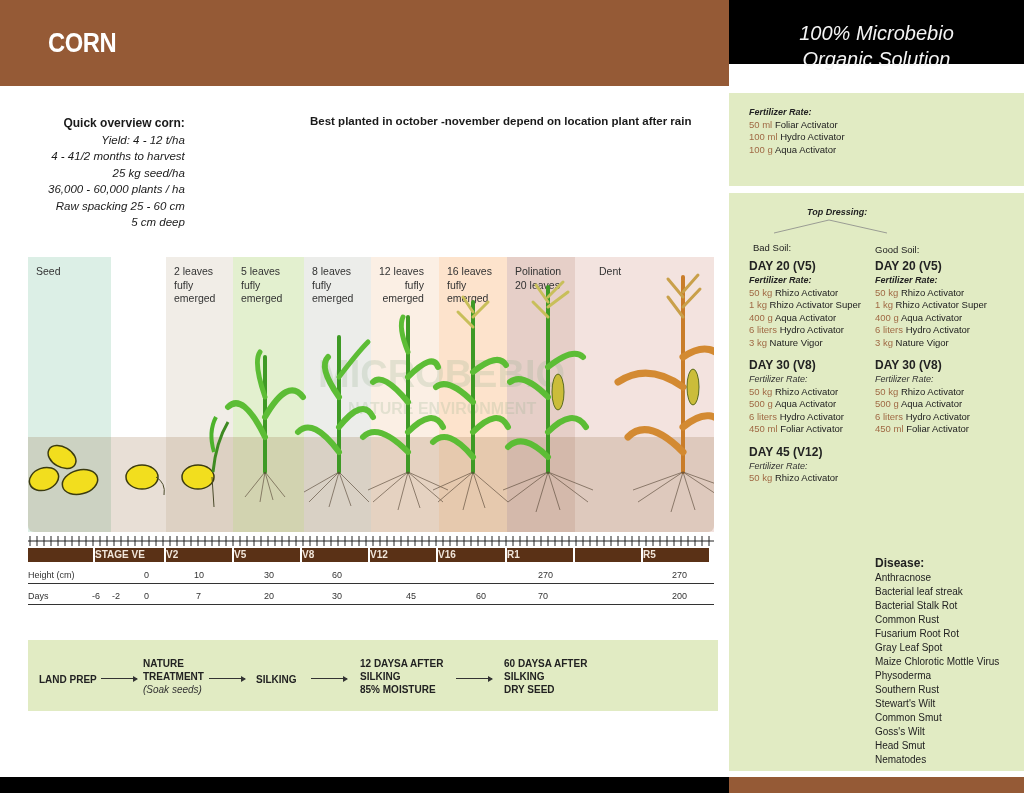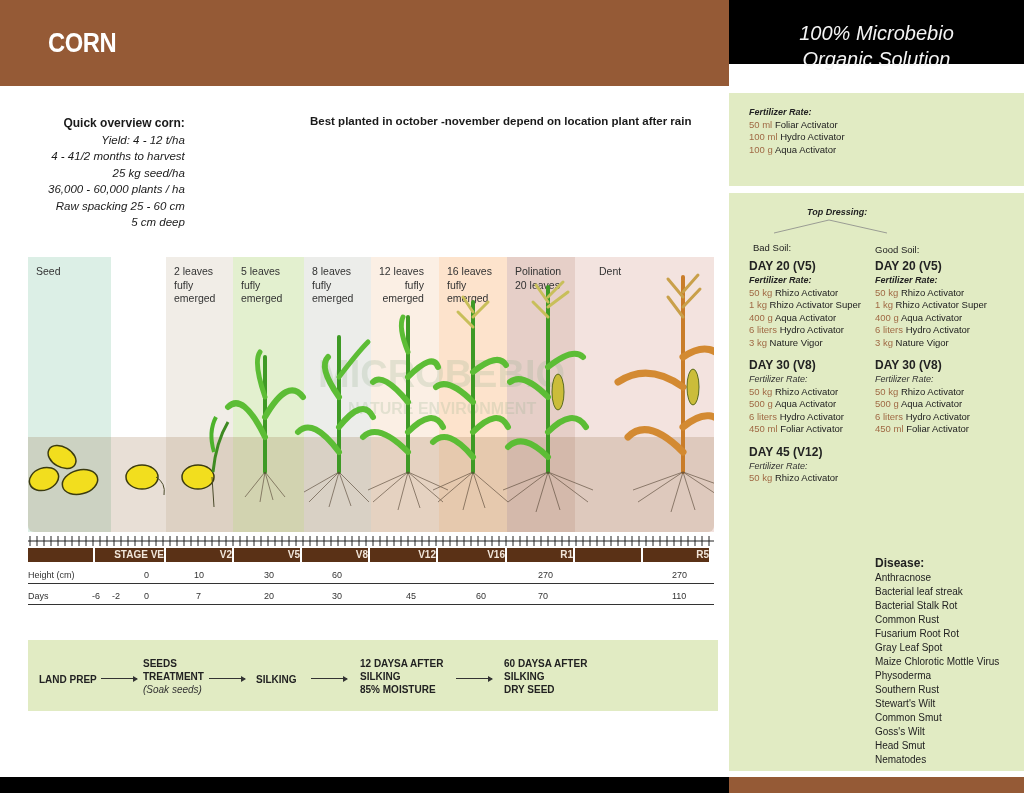--- a/index.html
+++ b/index.html
@@ -17,21 +17,21 @@
   .planting-note { position: absolute; left: 310px; top: 115px; font-size: 11.5px; font-weight: bold; }
 
   
   .stages { position: absolute; left: 28px; top: 257px; width: 686px; height: 275px; }
   .band { position: absolute; top: 0; height: 275px; }
   .band .lbl { position: absolute; left: 8px; top: 8px; font-size: 10.5px; line-height: 13.5px; color: #333; }
   .soil { position: absolute; left: 0; bottom: 0; width: 686px; height: 95px; background: rgba(150,110,70,0.22); border-radius: 0 0 6px 6px; }
 
   .tick-strip { position: absolute; left: 28px; top: 536px; width: 686px; height: 10px; }
   .stage-bar { position: absolute; left: 28px; top: 548px; width: 686px; height: 14px; display: flex; gap: 2px; }
-  .stage-bar .seg { background: #5a3116; color: #f1e6da; font-size: 10px; font-weight: bold; text-align: right; line-height: 14px; }
+  .stage-bar .seg { background: #5a3116; color: #f1e6da; font-size: 10px; font-weight: bold; text-align: left; line-height: 14px; }
 
   .row { position: absolute; left: 28px; width: 686px; height: 19px; font-size: 9px; color: #333; border-bottom: 1.5px solid #333; }
   .row span { position: absolute; top: 5px; }
 
   .flow { position: absolute; left: 28px; top: 640px; width: 690px; height: 71px; background: #e1ebc3; }
   .flow .step { position: absolute; font-size: 10px; font-weight: bold; line-height: 13px; color: #222; }
   .flow .step i { font-weight: normal; font-style: italic; color: #333; }
   .flow .arrow { position: absolute; top: 38px; height: 1px; background: #333; }
   .flow .arrow::after { content: ""; position: absolute; right: -1px; top: -2.5px; border-left: 5px solid #333; border-top: 3px solid transparent; border-bottom: 3px solid transparent; }
 
@@ -204,30 +204,30 @@
   <span style="left:0">Days</span>
   <span style="left:64px">-6</span>
   <span style="left:84px">-2</span>
   <span style="left:116px">0</span>
   <span style="left:168px">7</span>
   <span style="left:236px">20</span>
   <span style="left:304px">30</span>
   <span style="left:378px">45</span>
   <span style="left:448px">60</span>
   <span style="left:510px">70</span>
-  <span style="left:644px">110</span>
+  <span style="left:644px">200</span>
 </div>
 
 <div class="flow">
   <div class="step" style="left:11px;top:33px">
     <div>LAND PREP</div>
   </div>
   <div class="arrow" style="left:73px;width:36px"></div>
   <div class="step" style="left:115px;top:17px">
-    <div>SEEDS</div>
+    <div>NATURE</div>
     <div>TREATMENT</div>
     <i>(Soak seeds)</i>
   </div>
   <div class="arrow" style="left:181px;width:36px"></div>
   <div class="step" style="left:228px;top:33px">
     <div>SILKING</div>
   </div>
   <div class="arrow" style="left:283px;width:36px"></div>
   <div class="step" style="left:332px;top:17px">
     <div>12 DAYSA AFTER</div>

